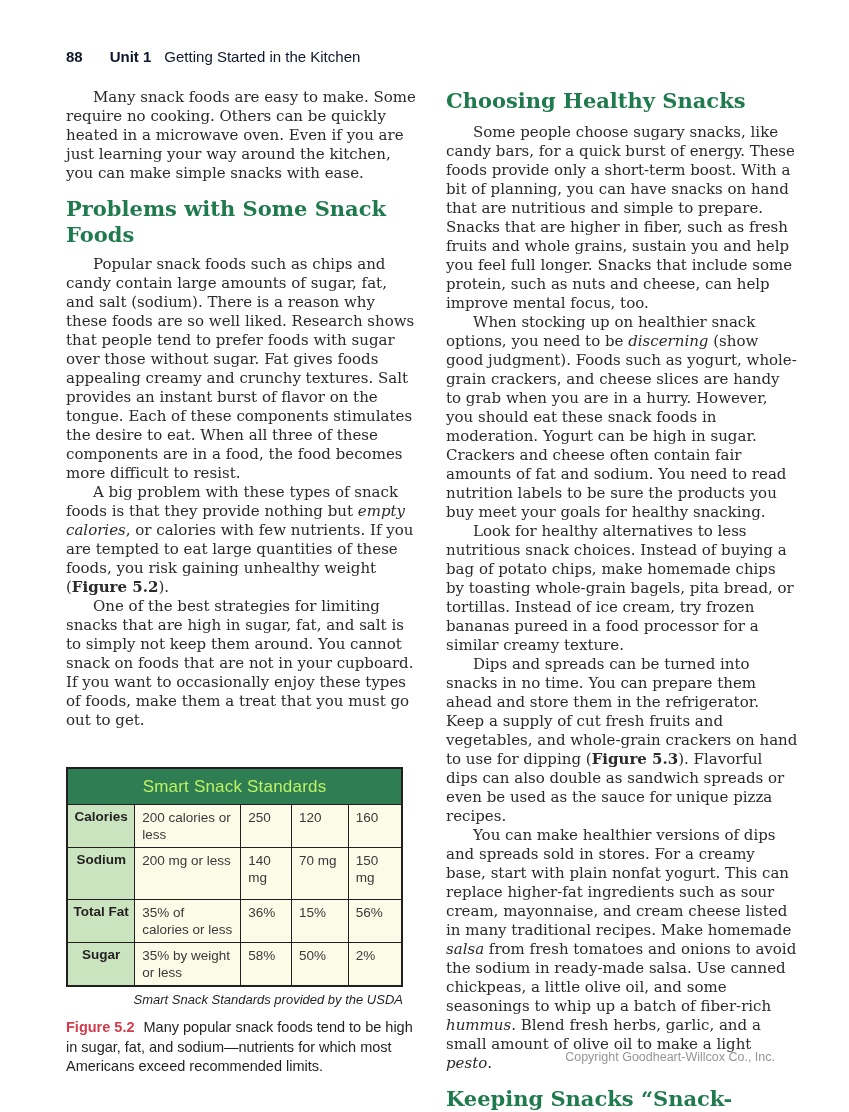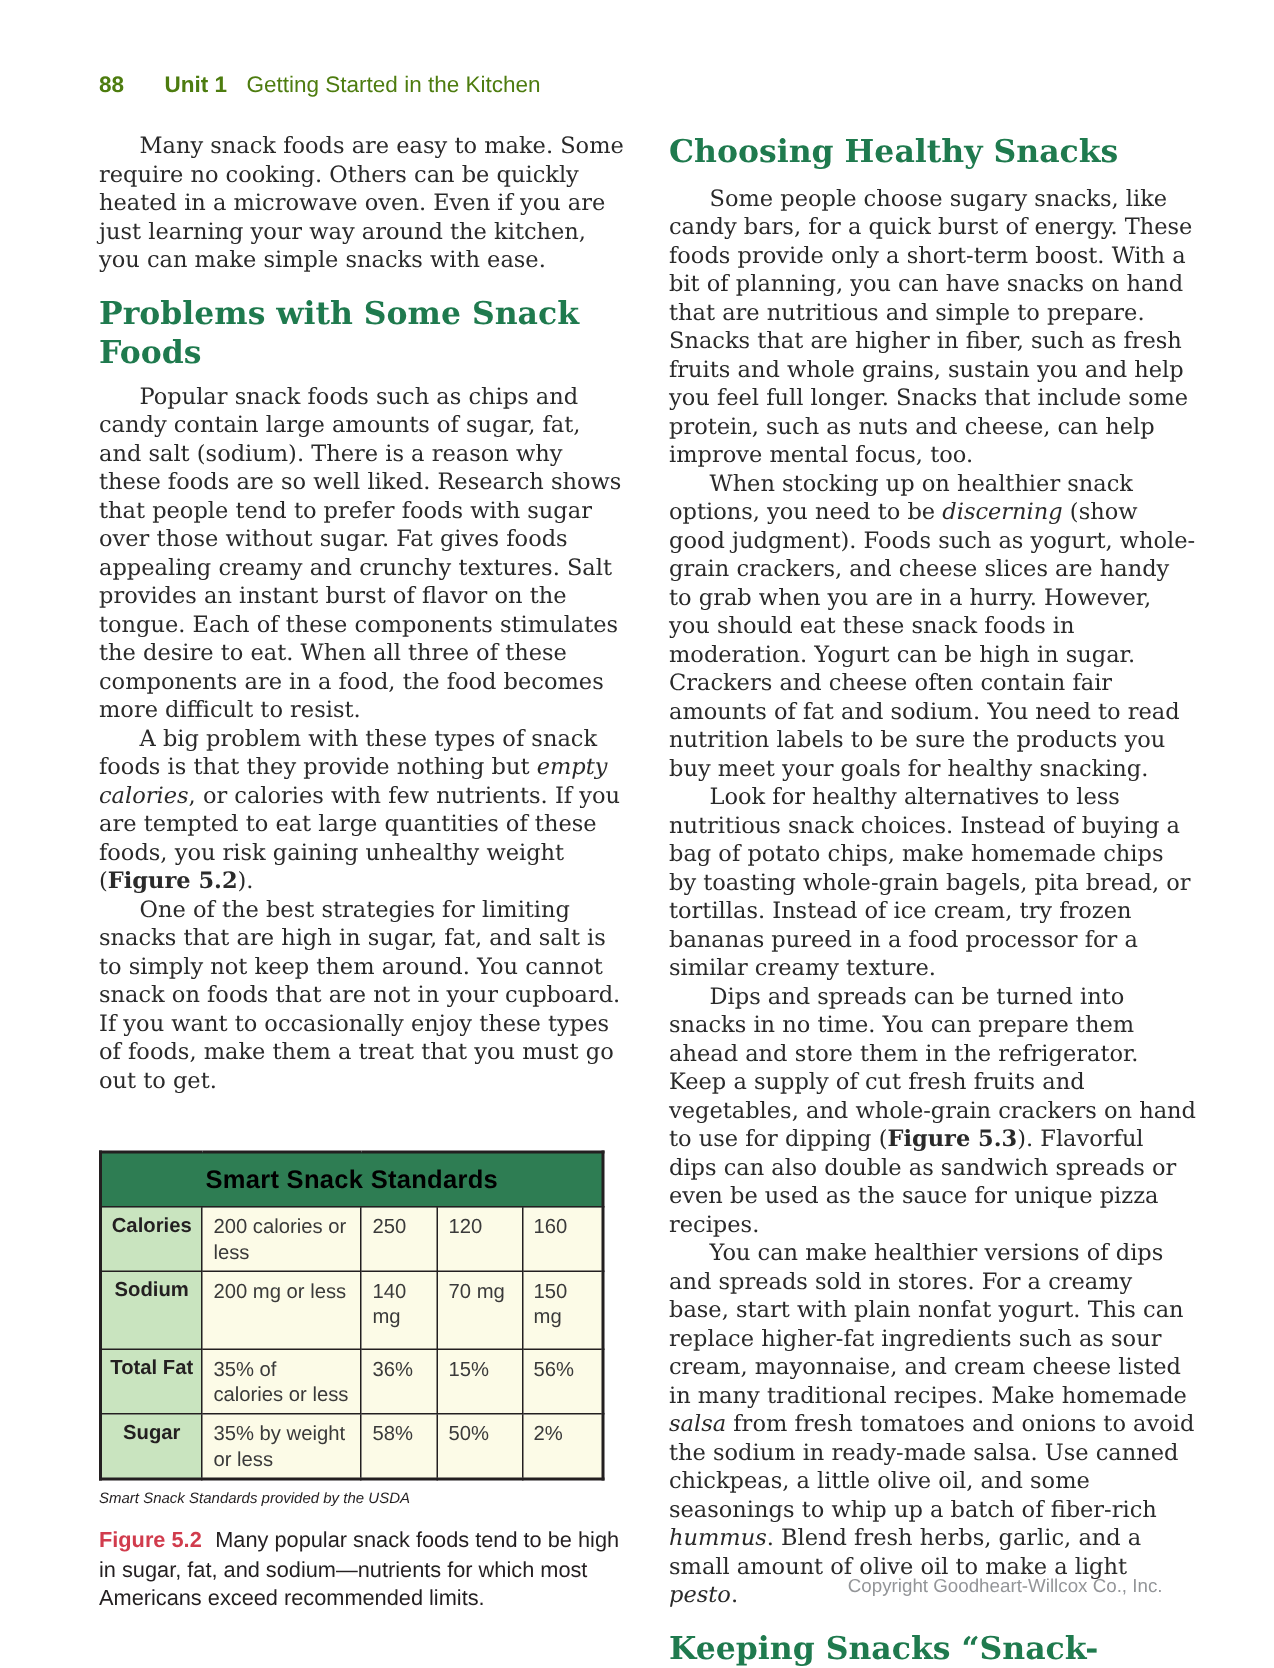--- a/index.html
+++ b/index.html
@@ -19,21 +19,21 @@
     height: 1112px;
     background: #ffffff;
     overflow: hidden;
   }
   .page-header {
     position: absolute;
     top: 48px;
     left: 66px;
     font-family: "Liberation Sans", sans-serif;
     font-size: 15px;
-    color: #4d7c0f;
+    color: #0f172a;
     white-space: nowrap;
   }
   .page-number { font-weight: 700; margin-right: 27px; }
   .unit-label  { font-weight: 700; margin-right: 13px; }
   .unit-title  { font-weight: 400; }
 
   .columns {
     position: absolute;
     top: 88px;
     left: 66px;
@@ -70,23 +70,23 @@
     border-collapse: collapse;
     width: 337px;
     font-family: "Liberation Sans", sans-serif;
     border: 2.5px solid var(--table_border);
   }
   table.snack-table th, table.snack-table td {
     border: 1.5px solid var(--table_border);
   }
   th.table-title {
     background: var(--table_title_bg);
-    color: #000000;
+    color: #bef264;
     font-size: 17px;
-    font-weight: 700;
+    font-weight: 400;
     text-align: center;
     padding: 8px 16px;
     letter-spacing: 0.2px;
   }
   th.col-h, th.row-label {
     background: var(--table_label_bg);
     color: #231f20;
     font-size: 13.5px;
     font-weight: 700;
     text-align: center;
@@ -104,22 +104,23 @@
     line-height: 17px;
     vertical-align: top;
   }
   tr.data-row { height: 40px; }
   tr.data-row.tall { height: 52px; }
 
   .table-credit {
     width: 337px;
     font-family: "Liberation Sans", sans-serif;
     font-style: italic;
-    font-size: 10px;
+    font-size: 13px;
     color: #231f20;
+    text-align: right;
     margin-top: 3px;
   }
   figcaption.figure-caption {
     margin-top: 9px;
     width: 352px;
     font-family: "Liberation Sans", sans-serif;
     font-size: 14.5px;
     line-height: 19.5px;
     color: #231f20;
   }

